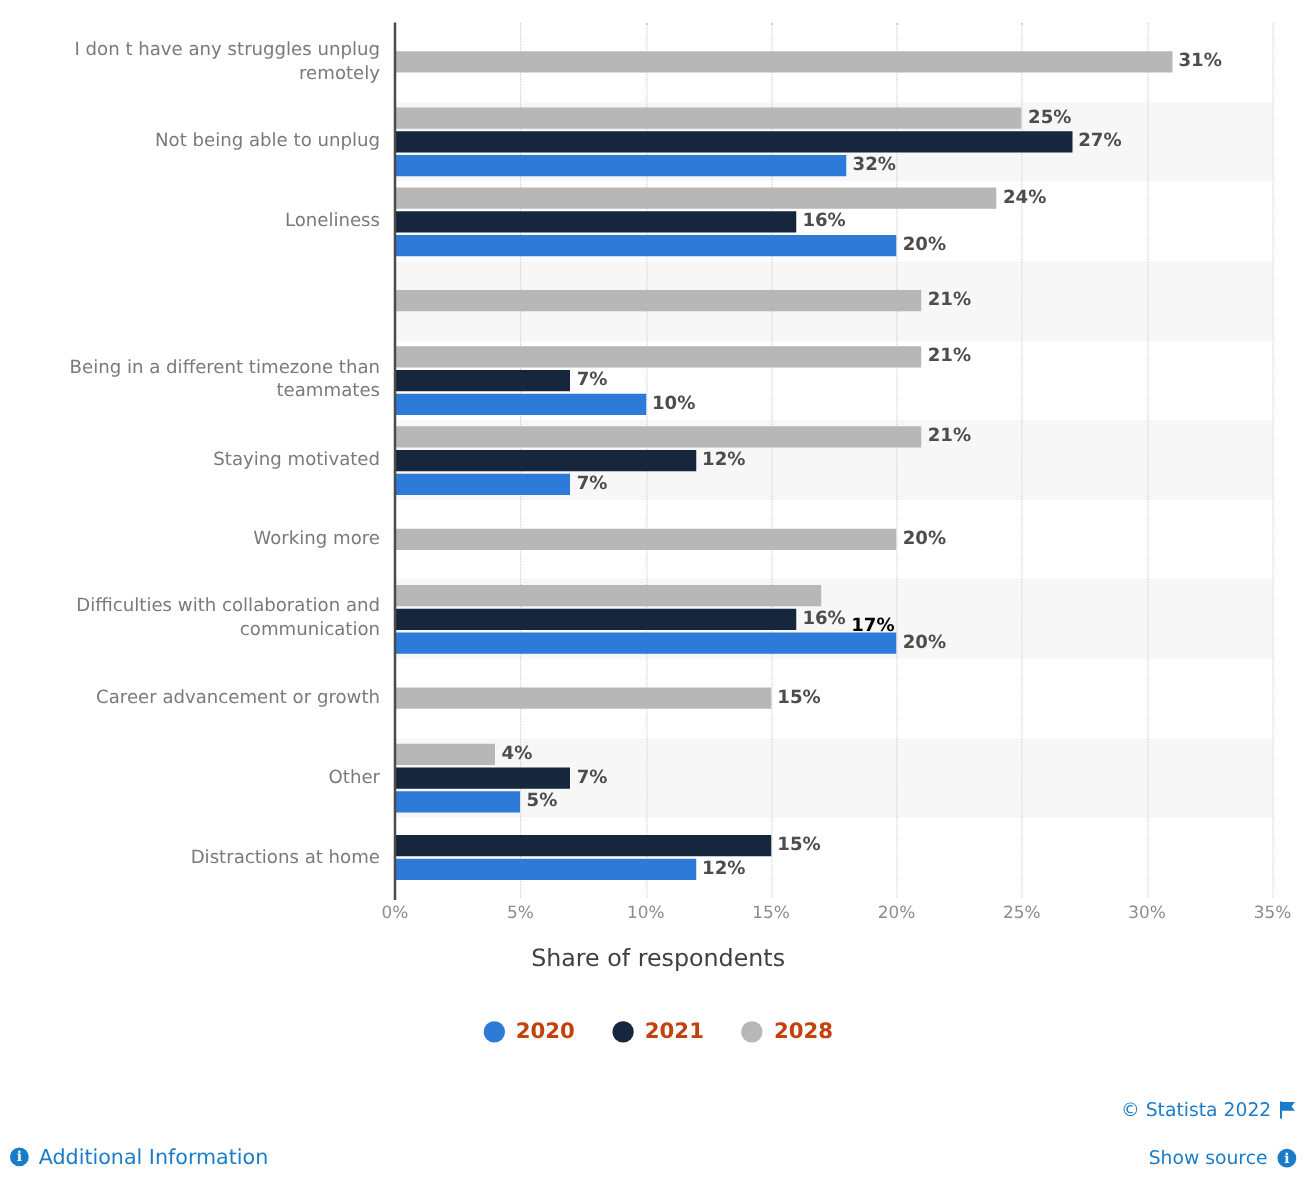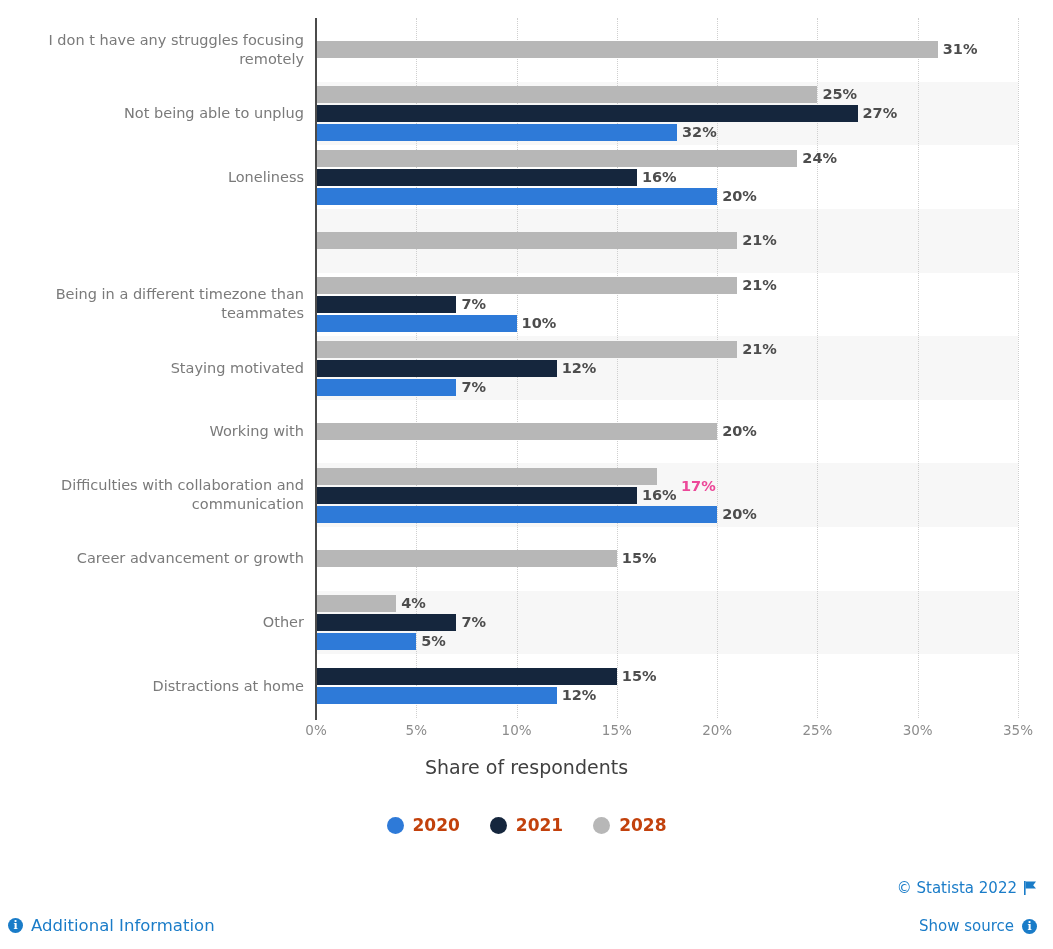--- a/index.html
+++ b/index.html
@@ -148,21 +148,21 @@
       <div class="bar-value" style="top: 296.864px; left: 200.571px; color: rgb(77, 77, 77);">10%</div>
       <div class="bar y2022" style="top: 322.5px; width: 421.2px; background: rgb(183, 183, 183);"></div>
       <div class="bar-value" style="top: 322.5px; left: 421.2px; color: rgb(77, 77, 77);">21%</div>
       <div class="bar y2021" style="top: 341.5px; width: 240.686px; background: rgb(21, 38, 61);"></div>
       <div class="bar-value" style="top: 341.5px; left: 240.686px; color: rgb(77, 77, 77);">12%</div>
       <div class="bar y2020" style="top: 360.5px; width: 140.4px; background: rgb(46, 122, 216);"></div>
       <div class="bar-value" style="top: 360.5px; left: 140.4px; color: rgb(77, 77, 77);">7%</div>
       <div class="bar y2022" style="top: 405.136px; width: 401.143px; background: rgb(183, 183, 183);"></div>
       <div class="bar-value" style="top: 405.136px; left: 401.143px; color: rgb(77, 77, 77);">20%</div>
       <div class="bar y2022" style="top: 449.773px; width: 340.971px; background: rgb(183, 183, 183);"></div>
-      <div class="bar-value" style="top: 460px; left: 340.971px; color: #ec4899; padding-left: 24px;">17%</div>
+      <div class="bar-value" style="top: 475px; left: 340.971px; color: #000000; padding-left: 24px;">17%</div>
       <div class="bar y2021" style="top: 468.773px; width: 320.914px; background: rgb(21, 38, 61);"></div>
       <div class="bar-value" style="top: 468.773px; left: 320.914px; color: rgb(77, 77, 77);">16%</div>
       <div class="bar y2020" style="top: 487.773px; width: 401.143px; background: rgb(46, 122, 216);"></div>
       <div class="bar-value" style="top: 487.773px; left: 401.143px; color: rgb(77, 77, 77);">20%</div>
       <div class="bar y2022" style="top: 532.409px; width: 300.857px; background: rgb(183, 183, 183);"></div>
       <div class="bar-value" style="top: 532.409px; left: 300.857px; color: rgb(77, 77, 77);">15%</div>
       <div class="bar y2022" style="top: 577.045px; width: 80.2286px; background: rgb(183, 183, 183);"></div>
       <div class="bar-value" style="top: 577.045px; left: 80.2286px; color: rgb(77, 77, 77);">4%</div>
       <div class="bar y2021" style="top: 596.045px; width: 140.4px; background: rgb(21, 38, 61);"></div>
       <div class="bar-value" style="top: 596.045px; left: 140.4px; color: rgb(77, 77, 77);">7%</div>
@@ -170,26 +170,26 @@
       <div class="bar-value" style="top: 615.045px; left: 100.286px; color: rgb(77, 77, 77);">5%</div>
       <div class="bar y2021" style="top: 650.182px; width: 300.857px; background: rgb(21, 38, 61);"></div>
       <div class="bar-value" style="top: 650.182px; left: 300.857px; color: rgb(77, 77, 77);">15%</div>
       <div class="bar y2020" style="top: 669.182px; width: 240.686px; background: rgb(46, 122, 216);"></div>
       <div class="bar-value" style="top: 669.182px; left: 240.686px; color: rgb(77, 77, 77);">12%</div>
     </div>
 
   <div class="axis-line"></div>
 
   <div id="cat-labels">
-      <div class="cat-label" style="color: rgb(122, 122, 122); top: 12.8182px;">I don t have any struggles focusing remotely</div>
+      <div class="cat-label" style="color: rgb(122, 122, 122); top: 12.8182px;">I don t have any struggles unplug remotely</div>
       <div class="cat-label" style="color: rgb(122, 122, 122); top: 85.9545px;">Not being able to unplug</div>
       <div class="cat-label" style="color: rgb(122, 122, 122); top: 149.591px;">Loneliness</div>
       <div class="cat-label" style="color: rgb(122, 122, 122); top: 340.5px;">Staying motivated</div>
       <div class="cat-label" style="color: rgb(122, 122, 122); top: 267.364px;">Being in a different timezone than teammates</div>
-      <div class="cat-label" style="color: rgb(122, 122, 122); top: 404.136px;">Working with</div>
+      <div class="cat-label" style="color: rgb(122, 122, 122); top: 404.136px;">Working more</div>
       <div class="cat-label" style="color: rgb(122, 122, 122); top: 458.273px;">Difficulties with collaboration and communication</div>
       <div class="cat-label" style="color: rgb(122, 122, 122); top: 531.409px;">Career advancement or growth</div>
       <div class="cat-label" style="color: rgb(122, 122, 122); top: 595.045px;">Other</div>
       <div class="cat-label" style="color: rgb(122, 122, 122); top: 658.682px;">Distractions at home</div>
     </div>
 
   <div id="xaxis">
       <div class="xtick" style="left: 0px;">0%</div>
       <div class="xtick" style="left: 100.286px;">5%</div>
       <div class="xtick" style="left: 200.571px;">10%</div>

